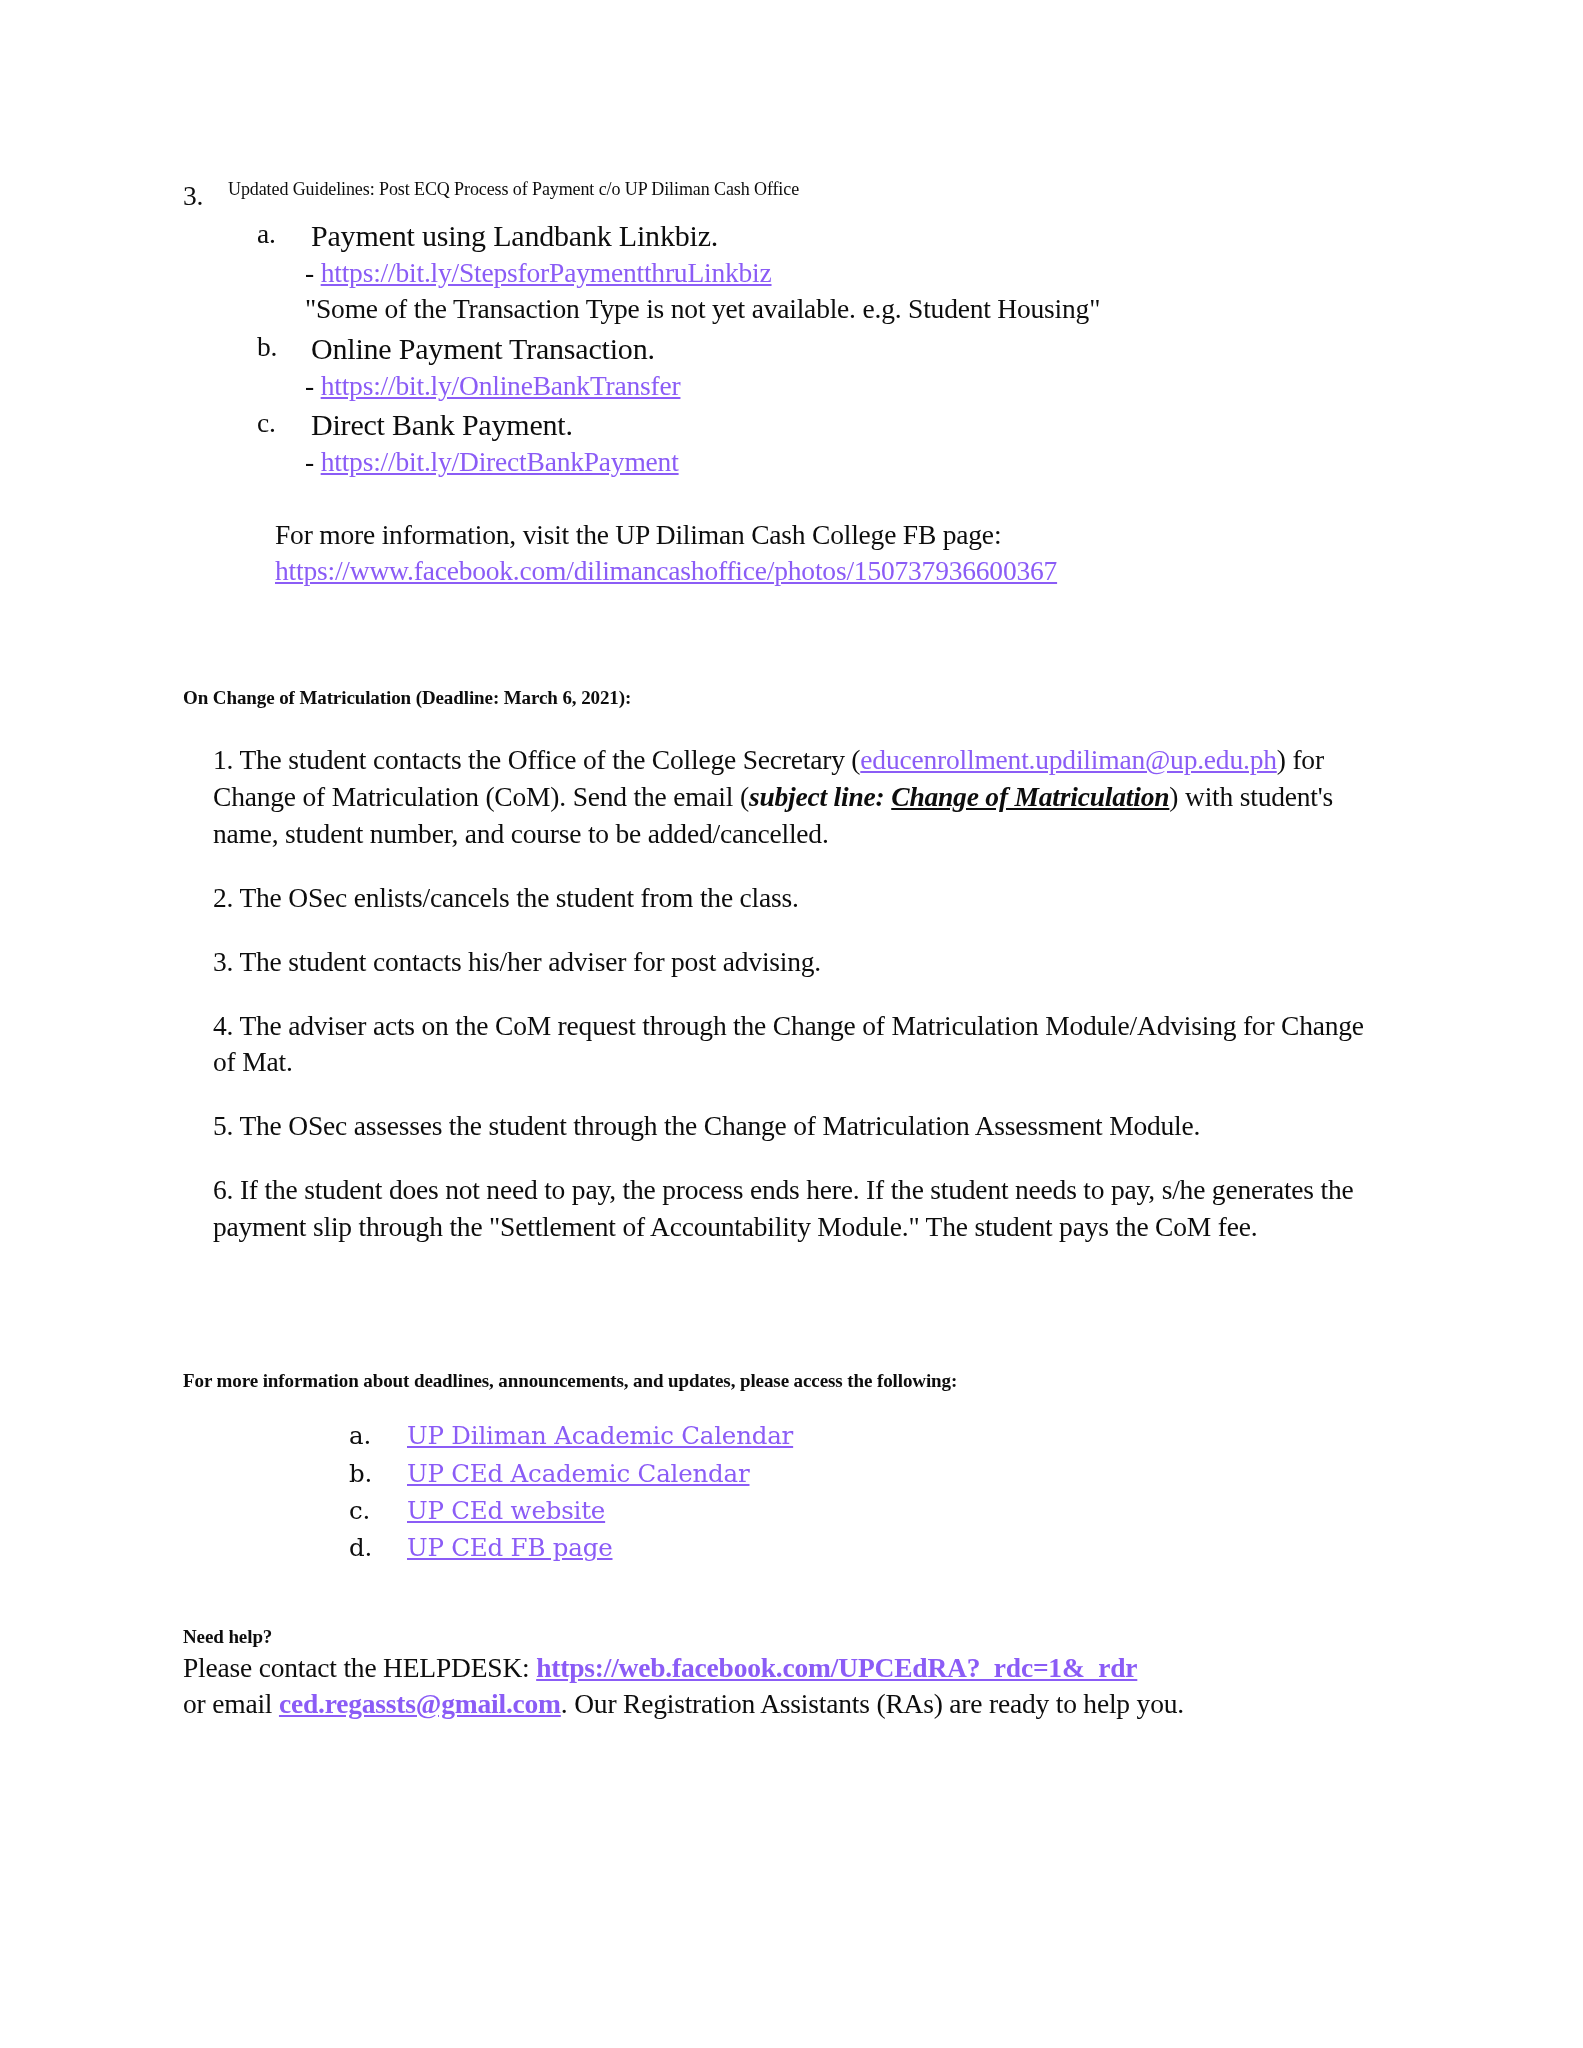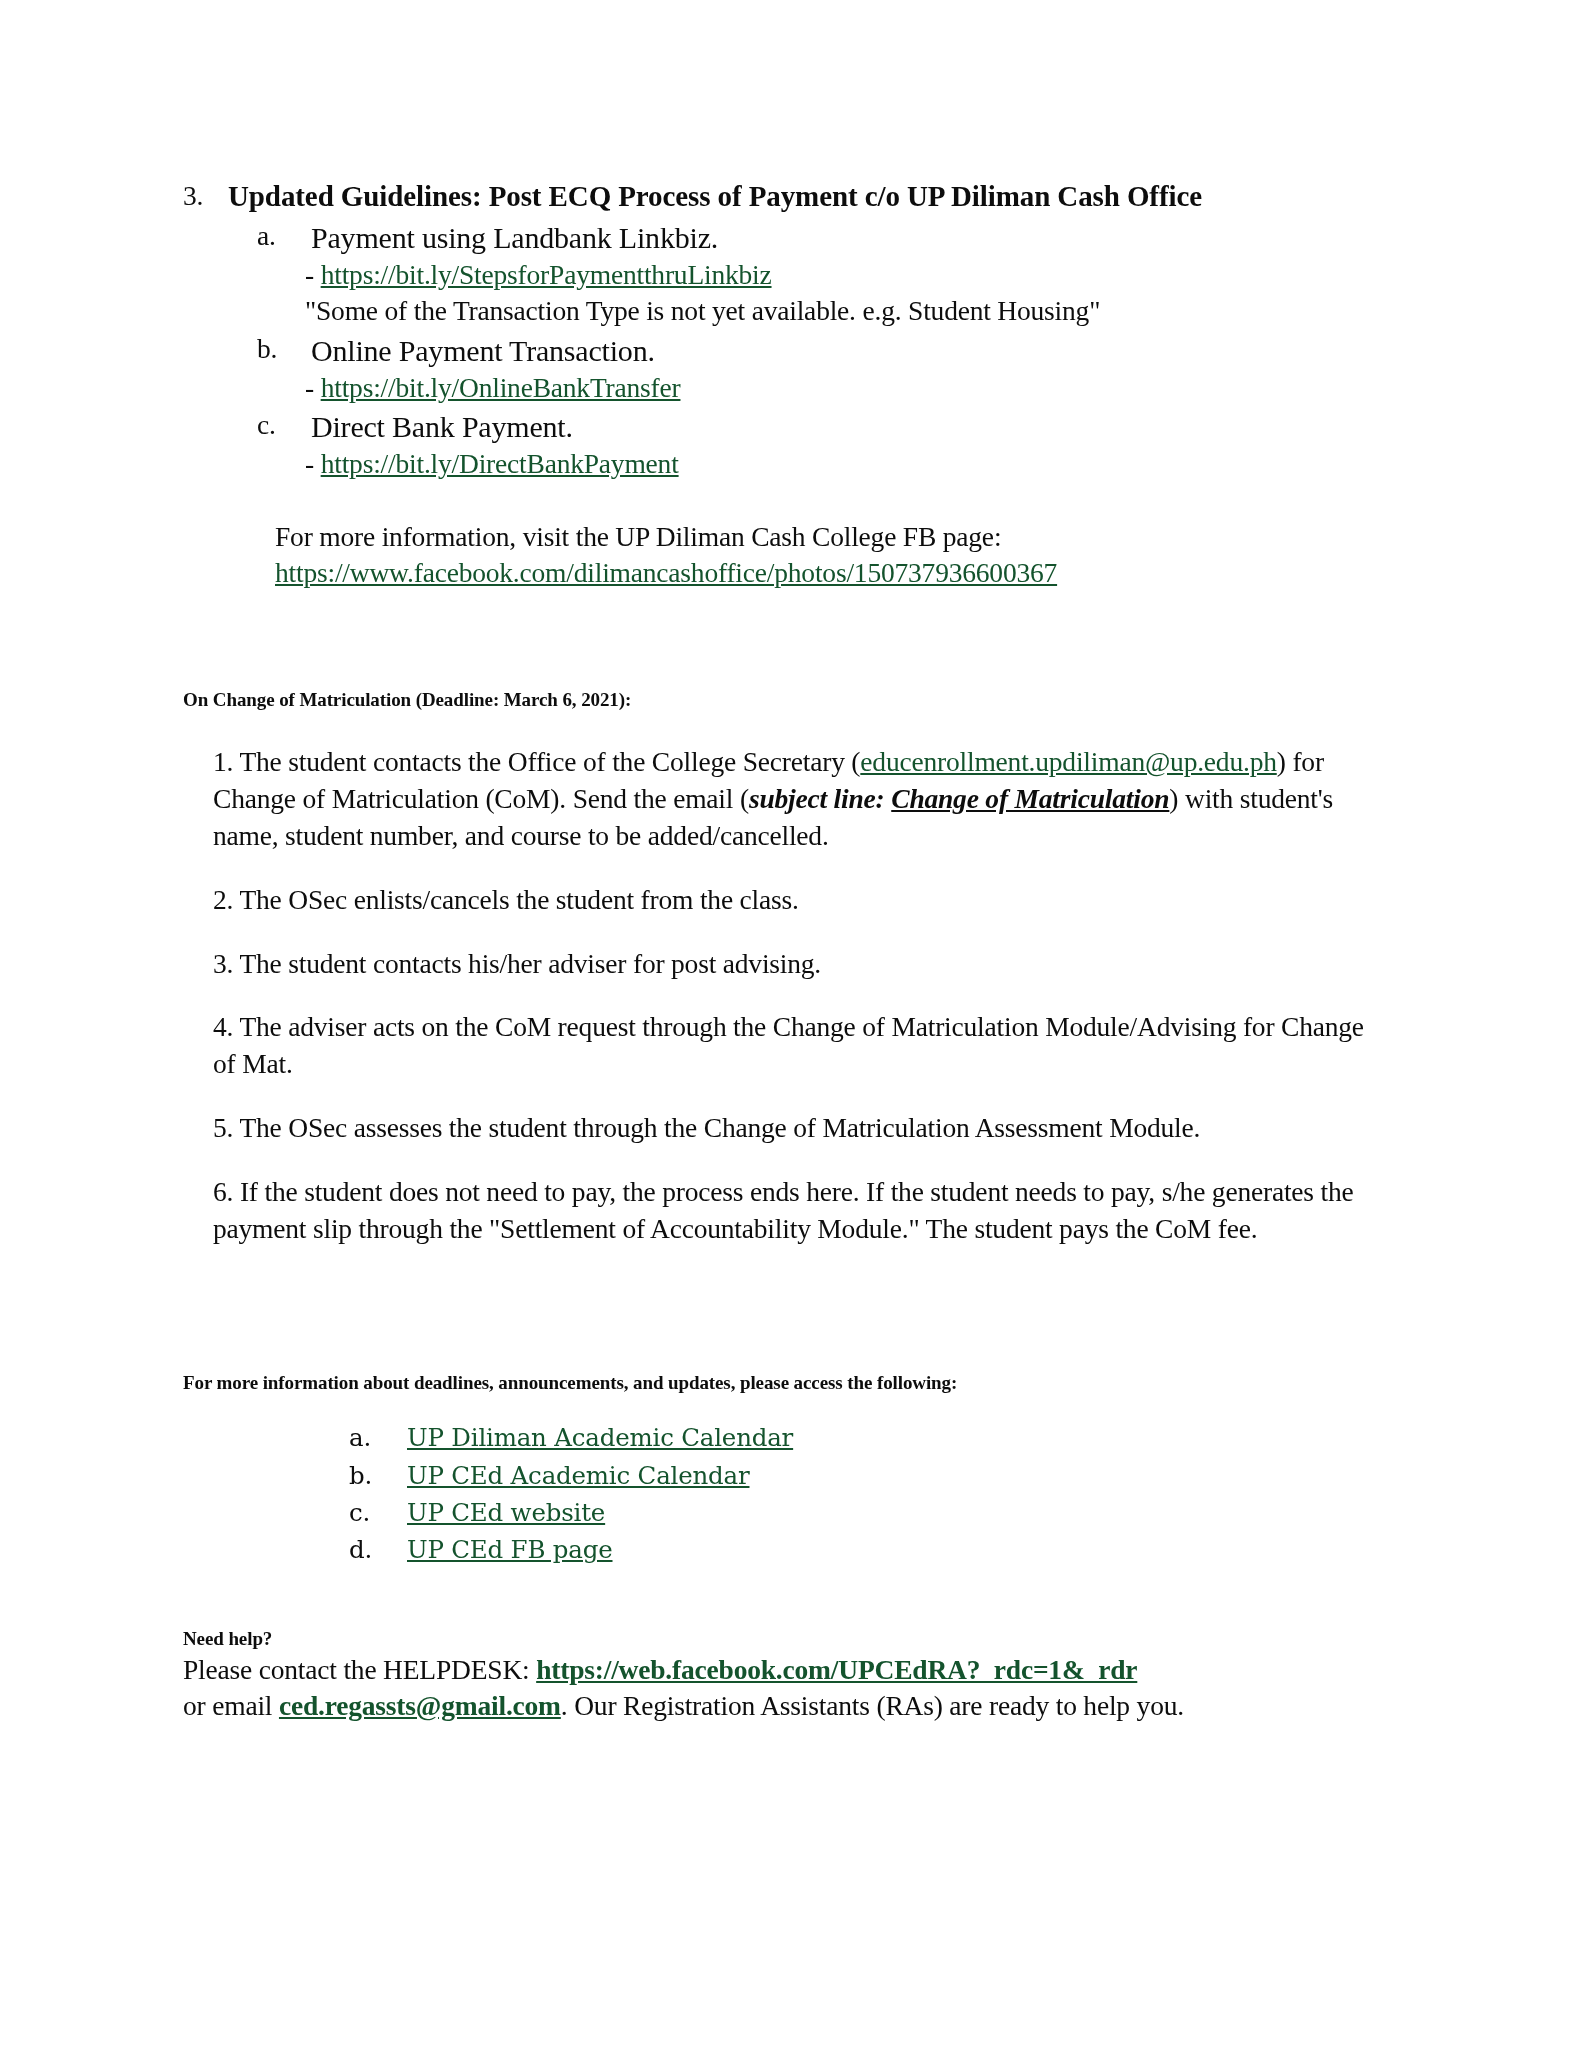--- a/index.html
+++ b/index.html
@@ -32,21 +32,21 @@
 
   
   .doc-text {
     font-family: "Liberation Serif", "DejaVu Serif", serif;
     font-size: 27.5px;
     line-height: 1.30;
     color: #0d0d0d;
     letter-spacing: -0.2px;
   }
   a, .link {
-    color: #14532d;
+    color: #8b5cf6;
     text-decoration: underline;
     text-underline-offset: 2px;
   }
   .bold { font-weight: bold; }
   .bi-u {
     font-weight: bold;
     font-style: italic;
   }
   .bi-u u { text-decoration: underline; }
 
@@ -59,22 +59,22 @@
   .item3 {
     display: flex;
     align-items: flex-start;
   }
   .marker-3 {
     width: 45px;
     flex: 0 0 45px;
     font-size: 27.5px;
   }
   .item3-title {
-    font-weight: bold;
-    font-size: 29px;
+    font-weight: normal;
+    font-size: 18px;
     letter-spacing: -0.1px;
   }
 
   .sub-list {
     margin-top: 2px;
     padding-left: 74px;
   }
   .sub-item {
     display: flex;
     align-items: flex-start;

